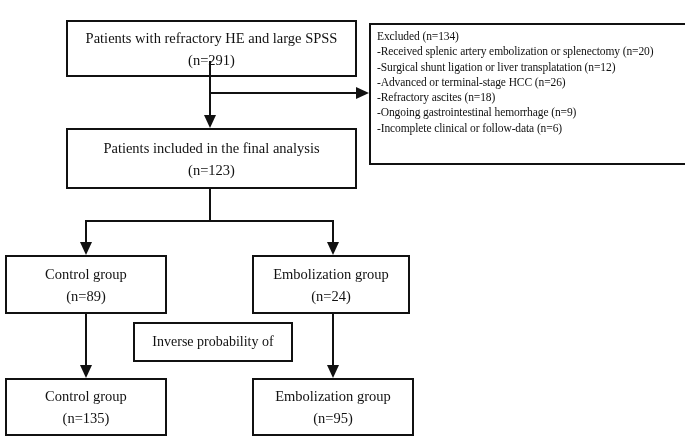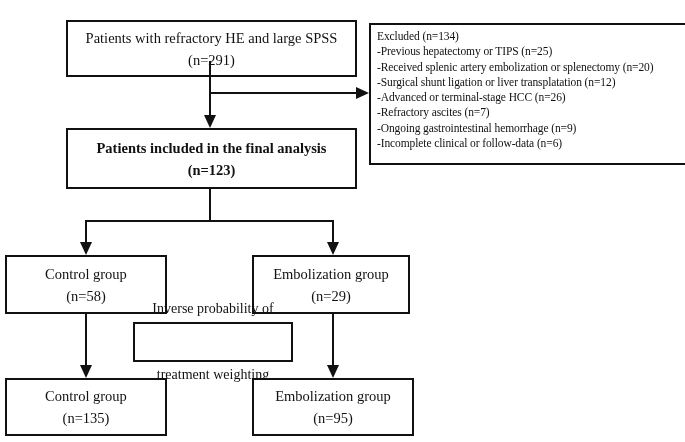--- a/index.html
+++ b/index.html
@@ -26,21 +26,21 @@
     text-align:center;
     font-size:14.5px;
     line-height:22px;
   }
   .box-top        { left:66px;  top:4px;   width:291px; height:57px;margin-top:16px; }
   .box-excluded   { left:369px; top:23px;  width:344px; height:142px;
                     align-items:flex-start; justify-content:flex-start;
                     text-align:left; padding:4px 2px 0 6px;
                     font-size:11.5px; line-height:15.3px; letter-spacing:-0.1px;
                     white-space:nowrap; }
-  .box-included   { left:66px;  top:128px; width:291px; height:61px;font-weight:bold; }
+  .box-included   { left:66px;  top:128px; width:291px; height:61px; }
   .box-ctrl-pre   { left:5px;   top:255px; width:162px; height:59px; }
   .box-embo-pre   { left:252px; top:255px; width:158px; height:59px; }
   .box-iptw       { left:133px; top:322px; width:160px; height:40px;
                     font-size:14px; line-height:18.5px;gap:47px; }
   .box-ctrl-post  { left:5px;   top:378px; width:162px; height:58px; }
   .box-embo-post  { left:252px; top:378px; width:162px; height:58px; }
 
   .line { position:absolute; background:var(--ink); }
   .arr  { position:absolute; width:0; height:0; }
   .arr-down  { border-left:6px solid transparent; border-right:6px solid transparent;
@@ -53,47 +53,45 @@
 
 <div class="canvas">
 
   <div class="box box-top">
     <span>Patients with refractory HE and large SPSS</span>
     <span>(n=291)</span>
   </div>
 
   <div class="box box-excluded">
     <div>Excluded (n=134)</div>
-    <div>-Previous hepatectomy or TIPS (n=25)</div>
     <div>-Received splenic artery embolization or splenectomy (n=20)</div>
     <div>-Surgical shunt ligation or liver transplatation (n=12)</div>
     <div>-Advanced or terminal-stage HCC (n=26)</div>
-    <div>-Refractory ascites (n=7)</div>
+    <div>-Refractory ascites (n=18)</div>
     <div>-Ongoing gastrointestinal hemorrhage (n=9)</div>
     <div>-Incomplete clinical or follow-data (n=6)</div>
   </div>
 
   <div class="box box-included">
     <span>Patients included in the final analysis</span>
     <span>(n=123)</span>
   </div>
 
   <div class="box box-ctrl-pre">
     <span>Control group</span>
-    <span>(n=58)</span>
+    <span>(n=89)</span>
   </div>
 
   <div class="box box-embo-pre">
     <span>Embolization group</span>
-    <span>(n=29)</span>
+    <span>(n=24)</span>
   </div>
 
   <div class="box box-iptw">
     <span>Inverse probability of</span>
-    <span>treatment weighting</span>
   </div>
 
   <div class="box box-ctrl-post">
     <span>Control group</span>
     <span>(n=135)</span>
   </div>
 
   <div class="box box-embo-post">
     <span>Embolization group</span>
     <span>(n=95)</span>

